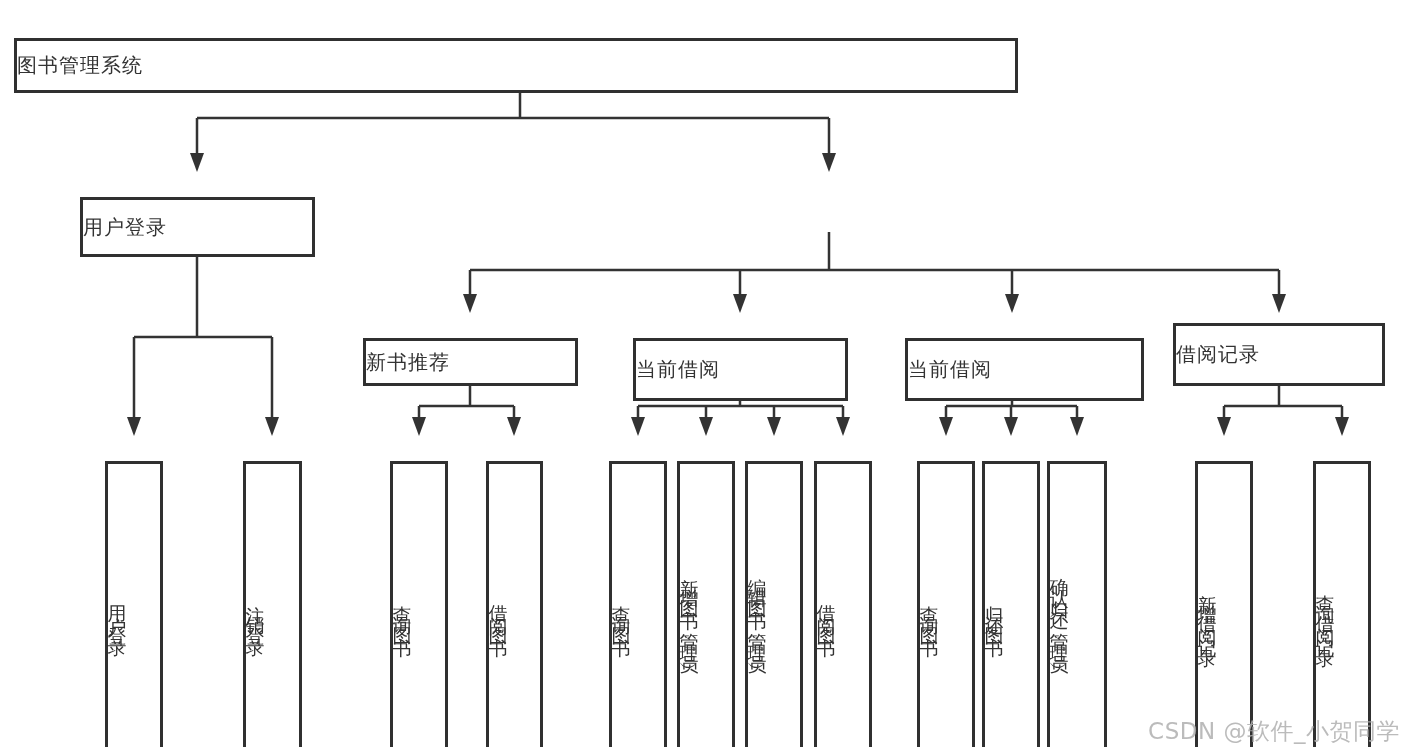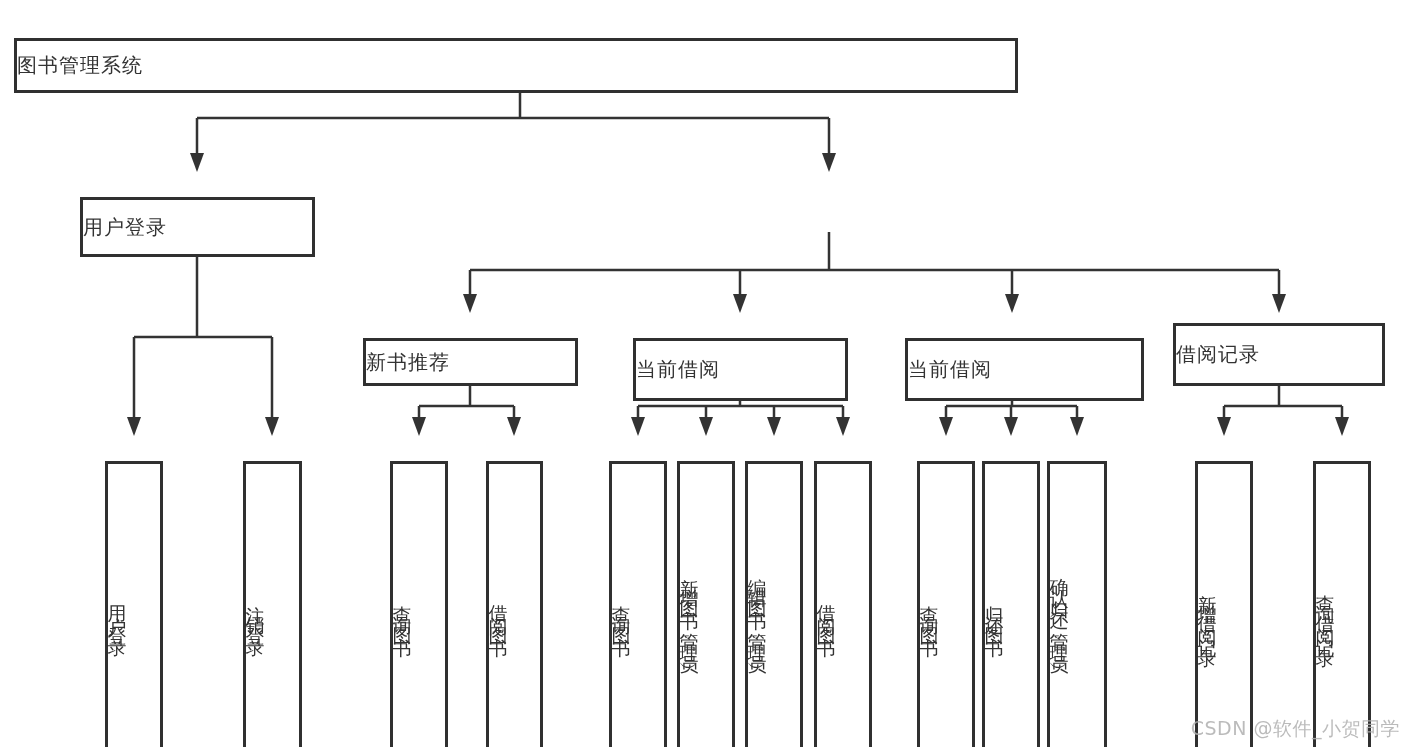--- a/index.html
+++ b/index.html
@@ -49,21 +49,21 @@
     writing-mode: vertical-rl;
     text-orientation: mixed;
     font-size: 19px;
     letter-spacing: 11px;
     line-height: 1;
   }
   .watermark {
     position: absolute;
     top: 716px;
     right: 5px;
-    font-size: 19px;
+    font-size: 23px;
     color: var(--wm);
     opacity: 0.85;
     white-space: nowrap;
     letter-spacing: 0.5px;
     z-index: 5;
   }
 </style>
 </head>
 <body>
 

